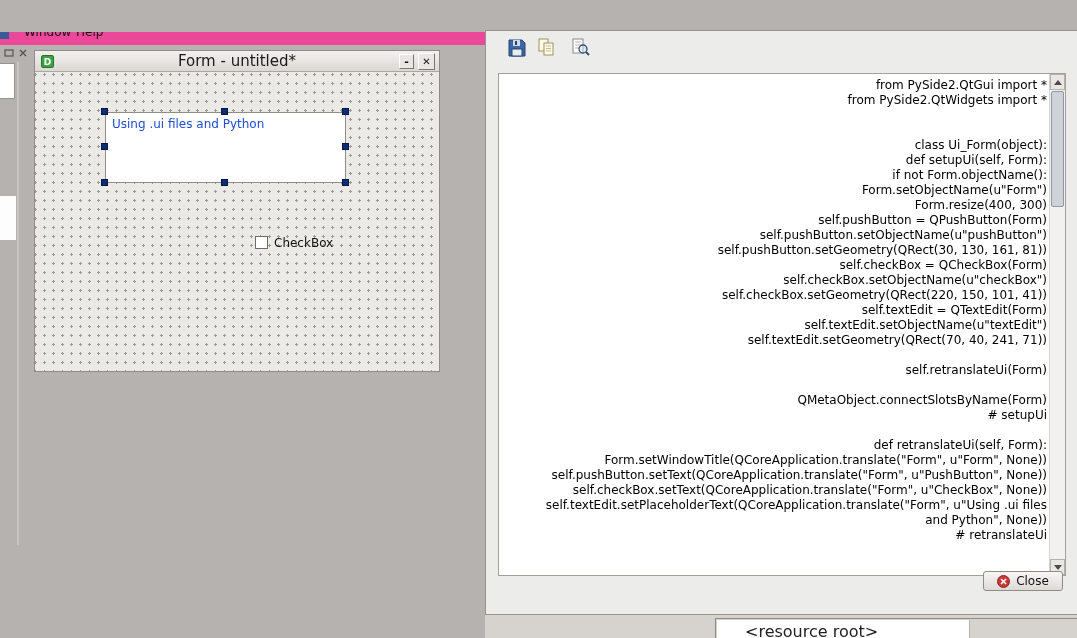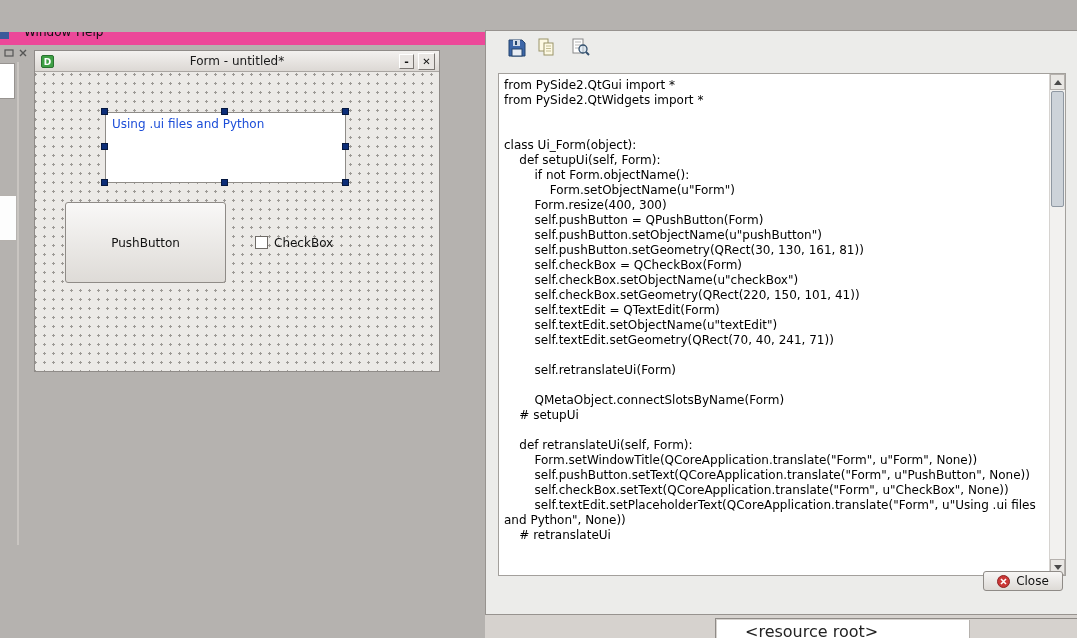--- a/index.html
+++ b/index.html
@@ -13,37 +13,37 @@
   .menu-item{position:absolute;top:-7px;font-size:12px;color:#111;}
   .tbtn{position:absolute;top:13px;width:26px;height:26px;display:flex;align-items:flex-start;justify-content:center;}
   .tsep{position:absolute;top:15px;width:1px;height:22px;background:#a8a4a0;border-right:1px solid #eeecea;}
   .formwin{background:#ebe9e6;border:1px solid #8f8b88;}
   .titlebar{position:absolute;left:0;top:0;right:0;height:21px;
     background:linear-gradient(#f3f1ef,#dcd8d4);border-bottom:1px solid #aaa6a2;
     display:flex;align-items:center;justify-content:center;}
   .formicon{position:absolute;left:6px;top:4px;width:13px;height:13px;background:#3fa045;
     border:1px solid #2a7230;border-radius:2px;color:#fff;font-size:9px;font-weight:bold;
     display:flex;align-items:center;justify-content:center;}
-  .wtitle{font-size:12px;color:#1a1a1a;}
+  .wtitle{font-size:15px;color:#1a1a1a;}
   .winbtn{position:absolute;background:#e9e6e3;border:1px solid;border-color:#ffffff #7a7672 #7a7672 #ffffff;
     display:flex;align-items:center;justify-content:center;font-weight:bold;color:#111;line-height:1;}
   .formbody{position:absolute;left:0;top:21px;right:0;bottom:0;background-color:#eceae7;
     background-image:radial-gradient(#9c9995 1px,transparent 1.3px);
     background-size:9px 9px;background-position:5px 7px;}
   .qtextedit{position:absolute;left:70px;top:40px;width:241px;height:71px;background:#fff;
     border:1px solid #8f8c88;padding:4px 6px;color:#1d4ed8;}
   .qpushbutton{position:absolute;left:30px;top:130px;width:161px;height:81px;
     background:linear-gradient(#f9f8f7,#dedbd7);border:1px solid #8f8b87;border-radius:3px;
     display:flex;align-items:center;justify-content:center;color:#111;}
   .qcheckbox{position:absolute;left:220px;top:150px;width:101px;height:41px;
     display:flex;align-items:center;gap:6px;}
   .cbbox{width:13px;height:13px;background:#fff;border:1px solid #6f6b67;}
   .handle{position:absolute;width:7px;height:7px;background:#0c2d78;border:1px solid #06183f;}
   .dialog{background:#ececea;border:1px solid #97938f;border-right:none;}
-  .code{position:absolute;left:12px;top:42px;width:568px;height:503px;background:#fff;border:1px solid #a3a09c;}
+  .code{position:absolute;left:12px;top:42px;width:568px;height:503px;background:#fff;border:1px solid #a3a09c;text-align:right;}
   .codetext{position:absolute;left:5px;top:4px;right:18px;bottom:2px;overflow:hidden;
     white-space:pre;font-size:12px;line-height:15px;color:#000;}
   .vscroll{position:absolute;right:0;top:0;width:16px;height:100%;background:#f2f1ef;border-left:1px solid #d6d3d0;}
   .sbtn{position:absolute;left:0;width:15px;height:16px;background:#e9e7e4;border:1px solid #b5b1ad;
     display:flex;align-items:center;justify-content:center;}
   .thumb{position:absolute;left:1px;top:17px;width:13px;height:116px;background:#cdd3d9;
     border:1px solid #8f98a2;border-radius:2px;}
   .arr{display:block;width:0;height:0;border-left:4px solid transparent;border-right:4px solid transparent;}
   .arr.up{border-bottom:5px solid #4a4a4a;}
   .arr.down{border-top:5px solid #4a4a4a;}
@@ -201,23 +201,20 @@
           <span>D</span>
         </span>
         <span class="wtitle">Form - untitled*</span>
         <span class="winbtn" style="right:25px;top:3px;width:15px;height:15px;font-size:11px">-</span>
         <span class="winbtn" style="right:4px;top:2px;width:17px;height:17px;font-size:10px">✕</span>
       </div>
       <div class="formbody">
         <div class="qtextedit">
           <span>Using .ui files and Python</span>
         </div>
-        <div class="qpushbutton">
-          <span>PushButton</span>
-        </div>
         <div class="qcheckbox">
           <span class="cbbox"></span>
           <span>CheckBox</span>
         </div>
 
         <span class="handle" style="left:66px;top:36px"></span>
         <span class="handle" style="left:186px;top:36px"></span>
         <span class="handle" style="left:307px;top:36px"></span>
         <span class="handle" style="left:66px;top:71px"></span>
         <span class="handle" style="left:307px;top:71px"></span>

